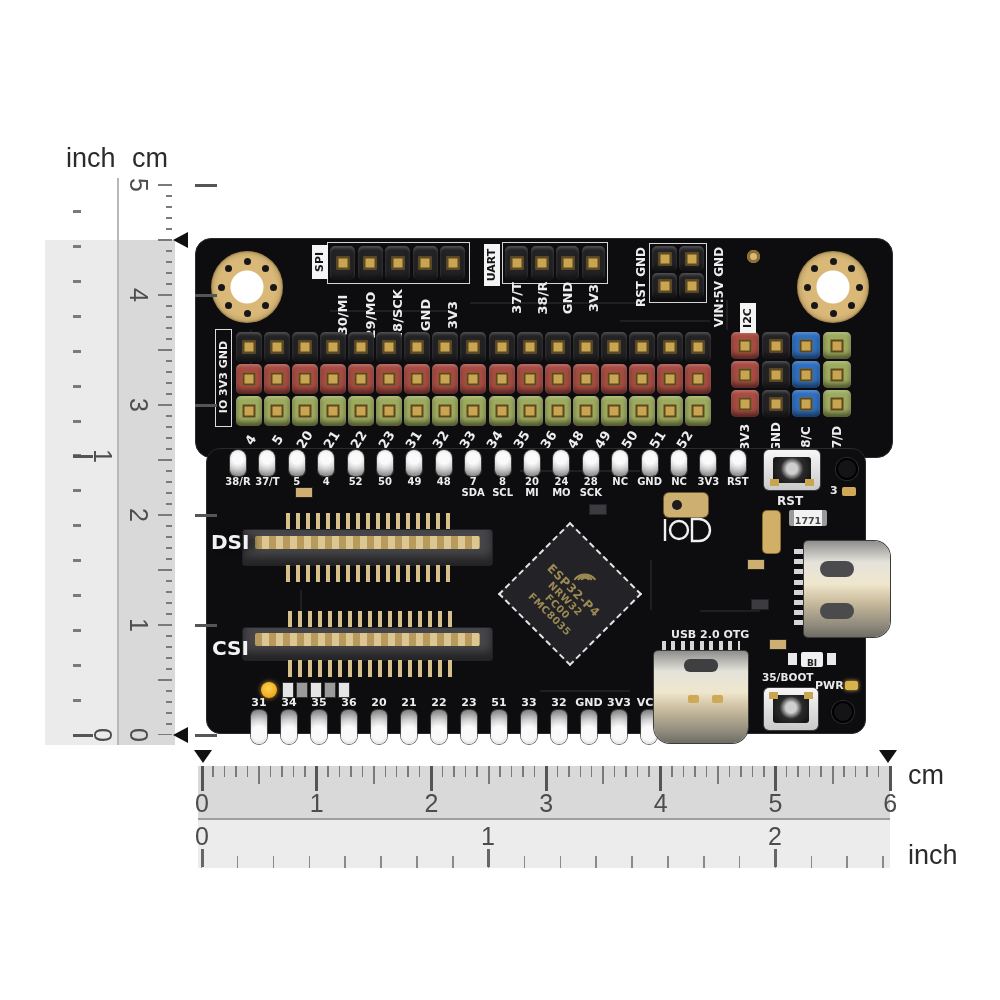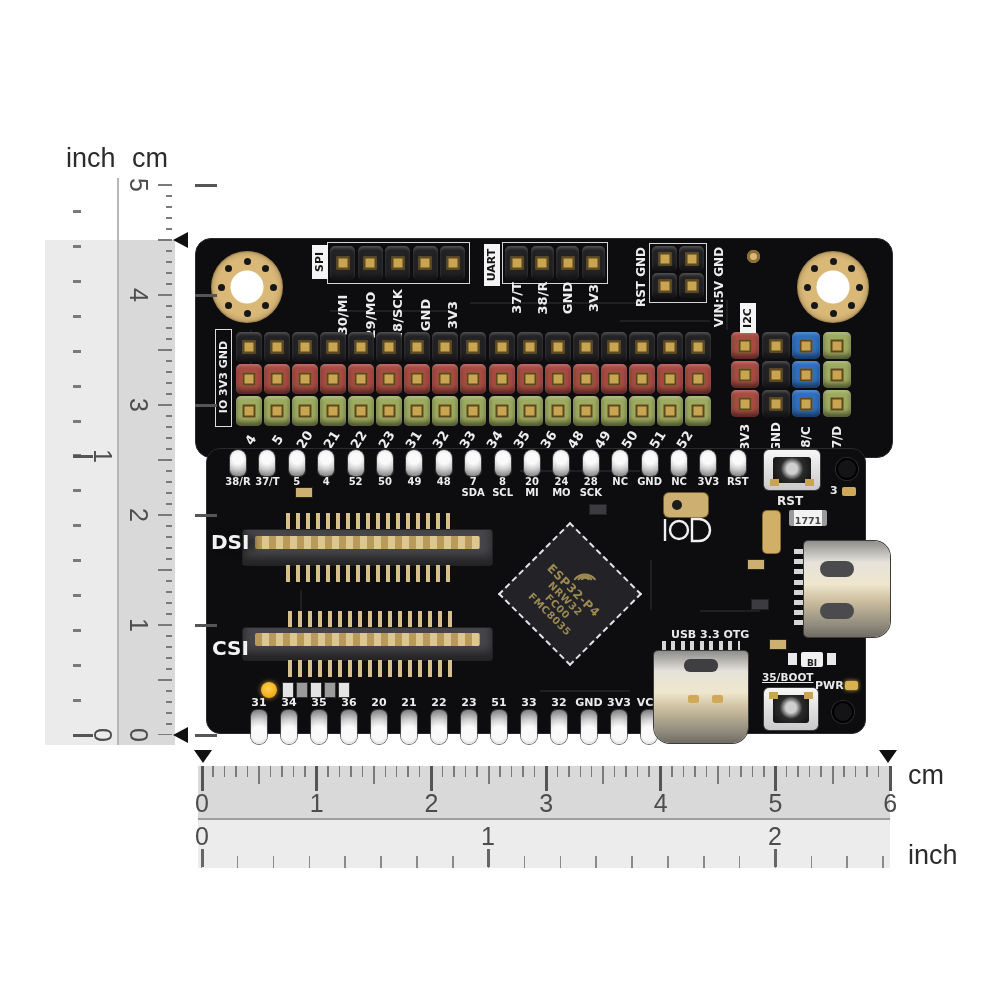--- a/index.html
+++ b/index.html
@@ -522,29 +522,29 @@
     <span style="font-family:'DejaVu Sans',sans-serif;font-size:9.5px;font-weight:bold;color:#444;line-height:16px;">1771</span>
   </div>
   <div class="abs" style="left:763px;top:511px;width:17px;height:42px;background:#d2af67;border-radius:4px;box-shadow:0 0 0 1px #8a6d33;"></div>
 
   <div class="abs" style="left:794px;top:549px;width:10px;height:82px;background:repeating-linear-gradient(to bottom,#d6d6d6 0 5px,transparent 5px 10.2px);"></div>
   <div class="usb" style="left:804px;top:541px;width:86px;height:96px;border-radius:4px 16px 16px 4px;">
     <div class="abs" style="left:16px;top:20px;width:34px;height:16px;background:#4b4b4d;border-radius:8px;"></div>
     <div class="abs" style="left:16px;top:62px;width:34px;height:16px;background:#4b4b4d;border-radius:8px;"></div>
   </div>
 
-  <div class="sk" style="left:671px;top:628px;font-size:11px;">USB 3.3 OTG</div>
+  <div class="sk" style="left:671px;top:628px;font-size:11px;">USB 2.0 OTG</div>
   <div class="abs" style="left:662px;top:641px;width:78px;height:11px;background:repeating-linear-gradient(90deg,#d6d6d6 0 4px,transparent 4px 9.5px);"></div>
   <div class="usb" style="left:654px;top:651px;width:94px;height:92px;border-radius:4px 4px 16px 16px;">
     <div class="abs" style="left:30px;top:8px;width:34px;height:13px;background:#3f3f41;border-radius:6px;"></div>
     <div class="abs gold" style="left:34px;top:44px;width:11px;height:8px;border-radius:2px;"></div>
     <div class="abs gold" style="left:58px;top:44px;width:11px;height:8px;border-radius:2px;"></div>
   </div>
 
-  <div class="sk" style="left:762px;top:671px;font-size:10.5px;text-decoration:underline;">35/BOOT</div>
+  <div class="sk" style="left:762px;top:671px;font-size:10.5px;">35/BOOT</div>
   <div class="btn" style="left:764px;top:688px;width:54px;height:42px;">
     <div class="core"></div>
     <div class="pad" style="left:5px;top:4px;"></div>
     <div class="pad" style="right:5px;top:4px;"></div>
   </div>
   <div class="sk" style="left:815px;top:679px;font-size:11px;">PWR</div>
   <div class="abs" style="left:845px;top:681px;width:13px;height:9px;background:#d8b24c;border-radius:2px;box-shadow:0 0 4px #d8b24c;"></div>
   <div class="abs" style="left:801px;top:652px;width:22px;height:15px;background:#f0f0f0;border-radius:2px;text-align:center;">
     <span style="font-family:'DejaVu Sans',sans-serif;font-size:9px;font-weight:bold;color:#222;line-height:15px;">BI</span>
   </div>

